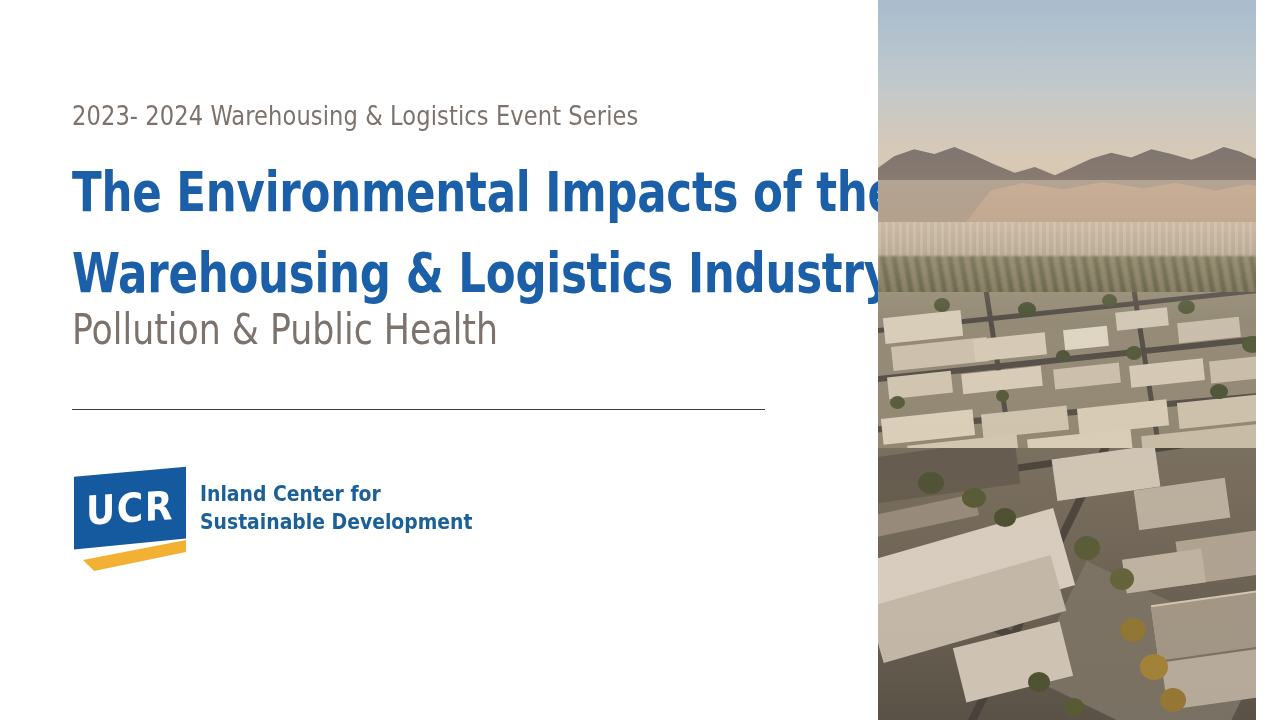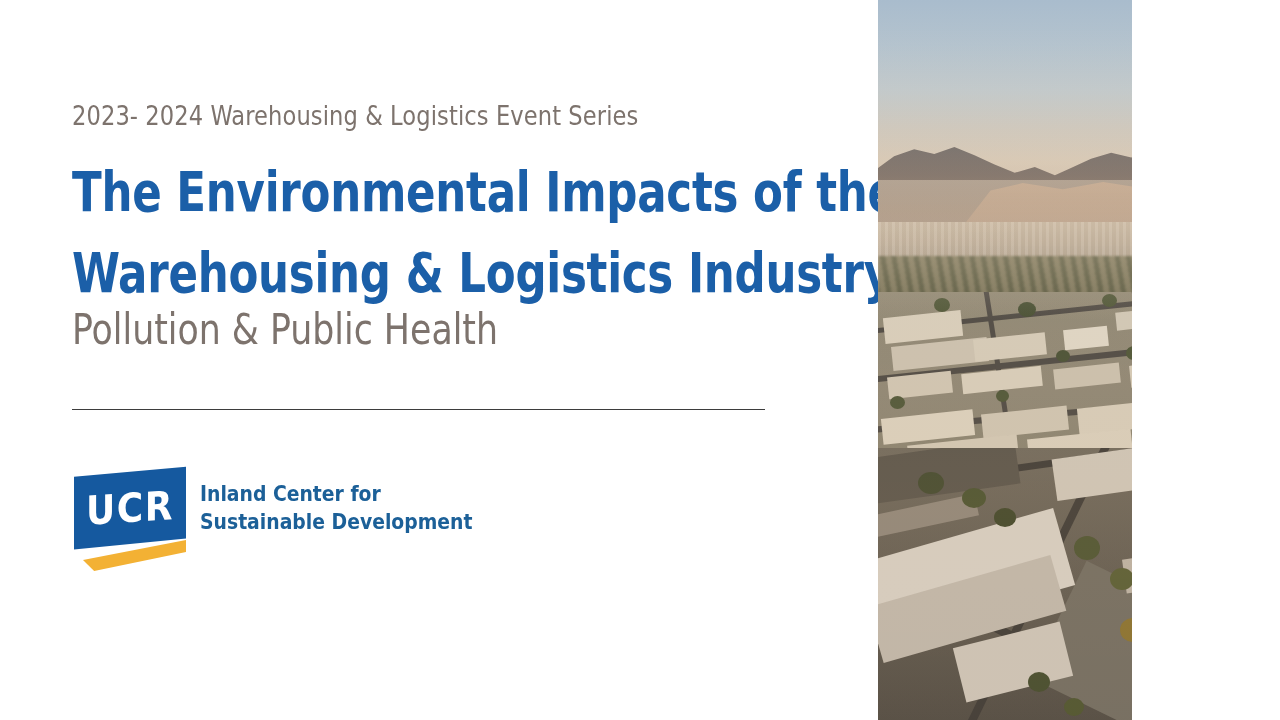--- a/index.html
+++ b/index.html
@@ -7,21 +7,21 @@
   html, body {
     width: 1280px;
     height: 720px;
     overflow: hidden;
     background: #ffffff;
     font-family: "Liberation Sans", sans-serif;
   }
 
   .slide {
     position: relative;
-    width: 1132px;
+    width: 1256px;
     height: 720px;
     background: #ffffff;
     overflow: hidden;
   }
 
   
   .text-panel {
     position: absolute;
     left: 0; top: 0;
     width: 878px;

